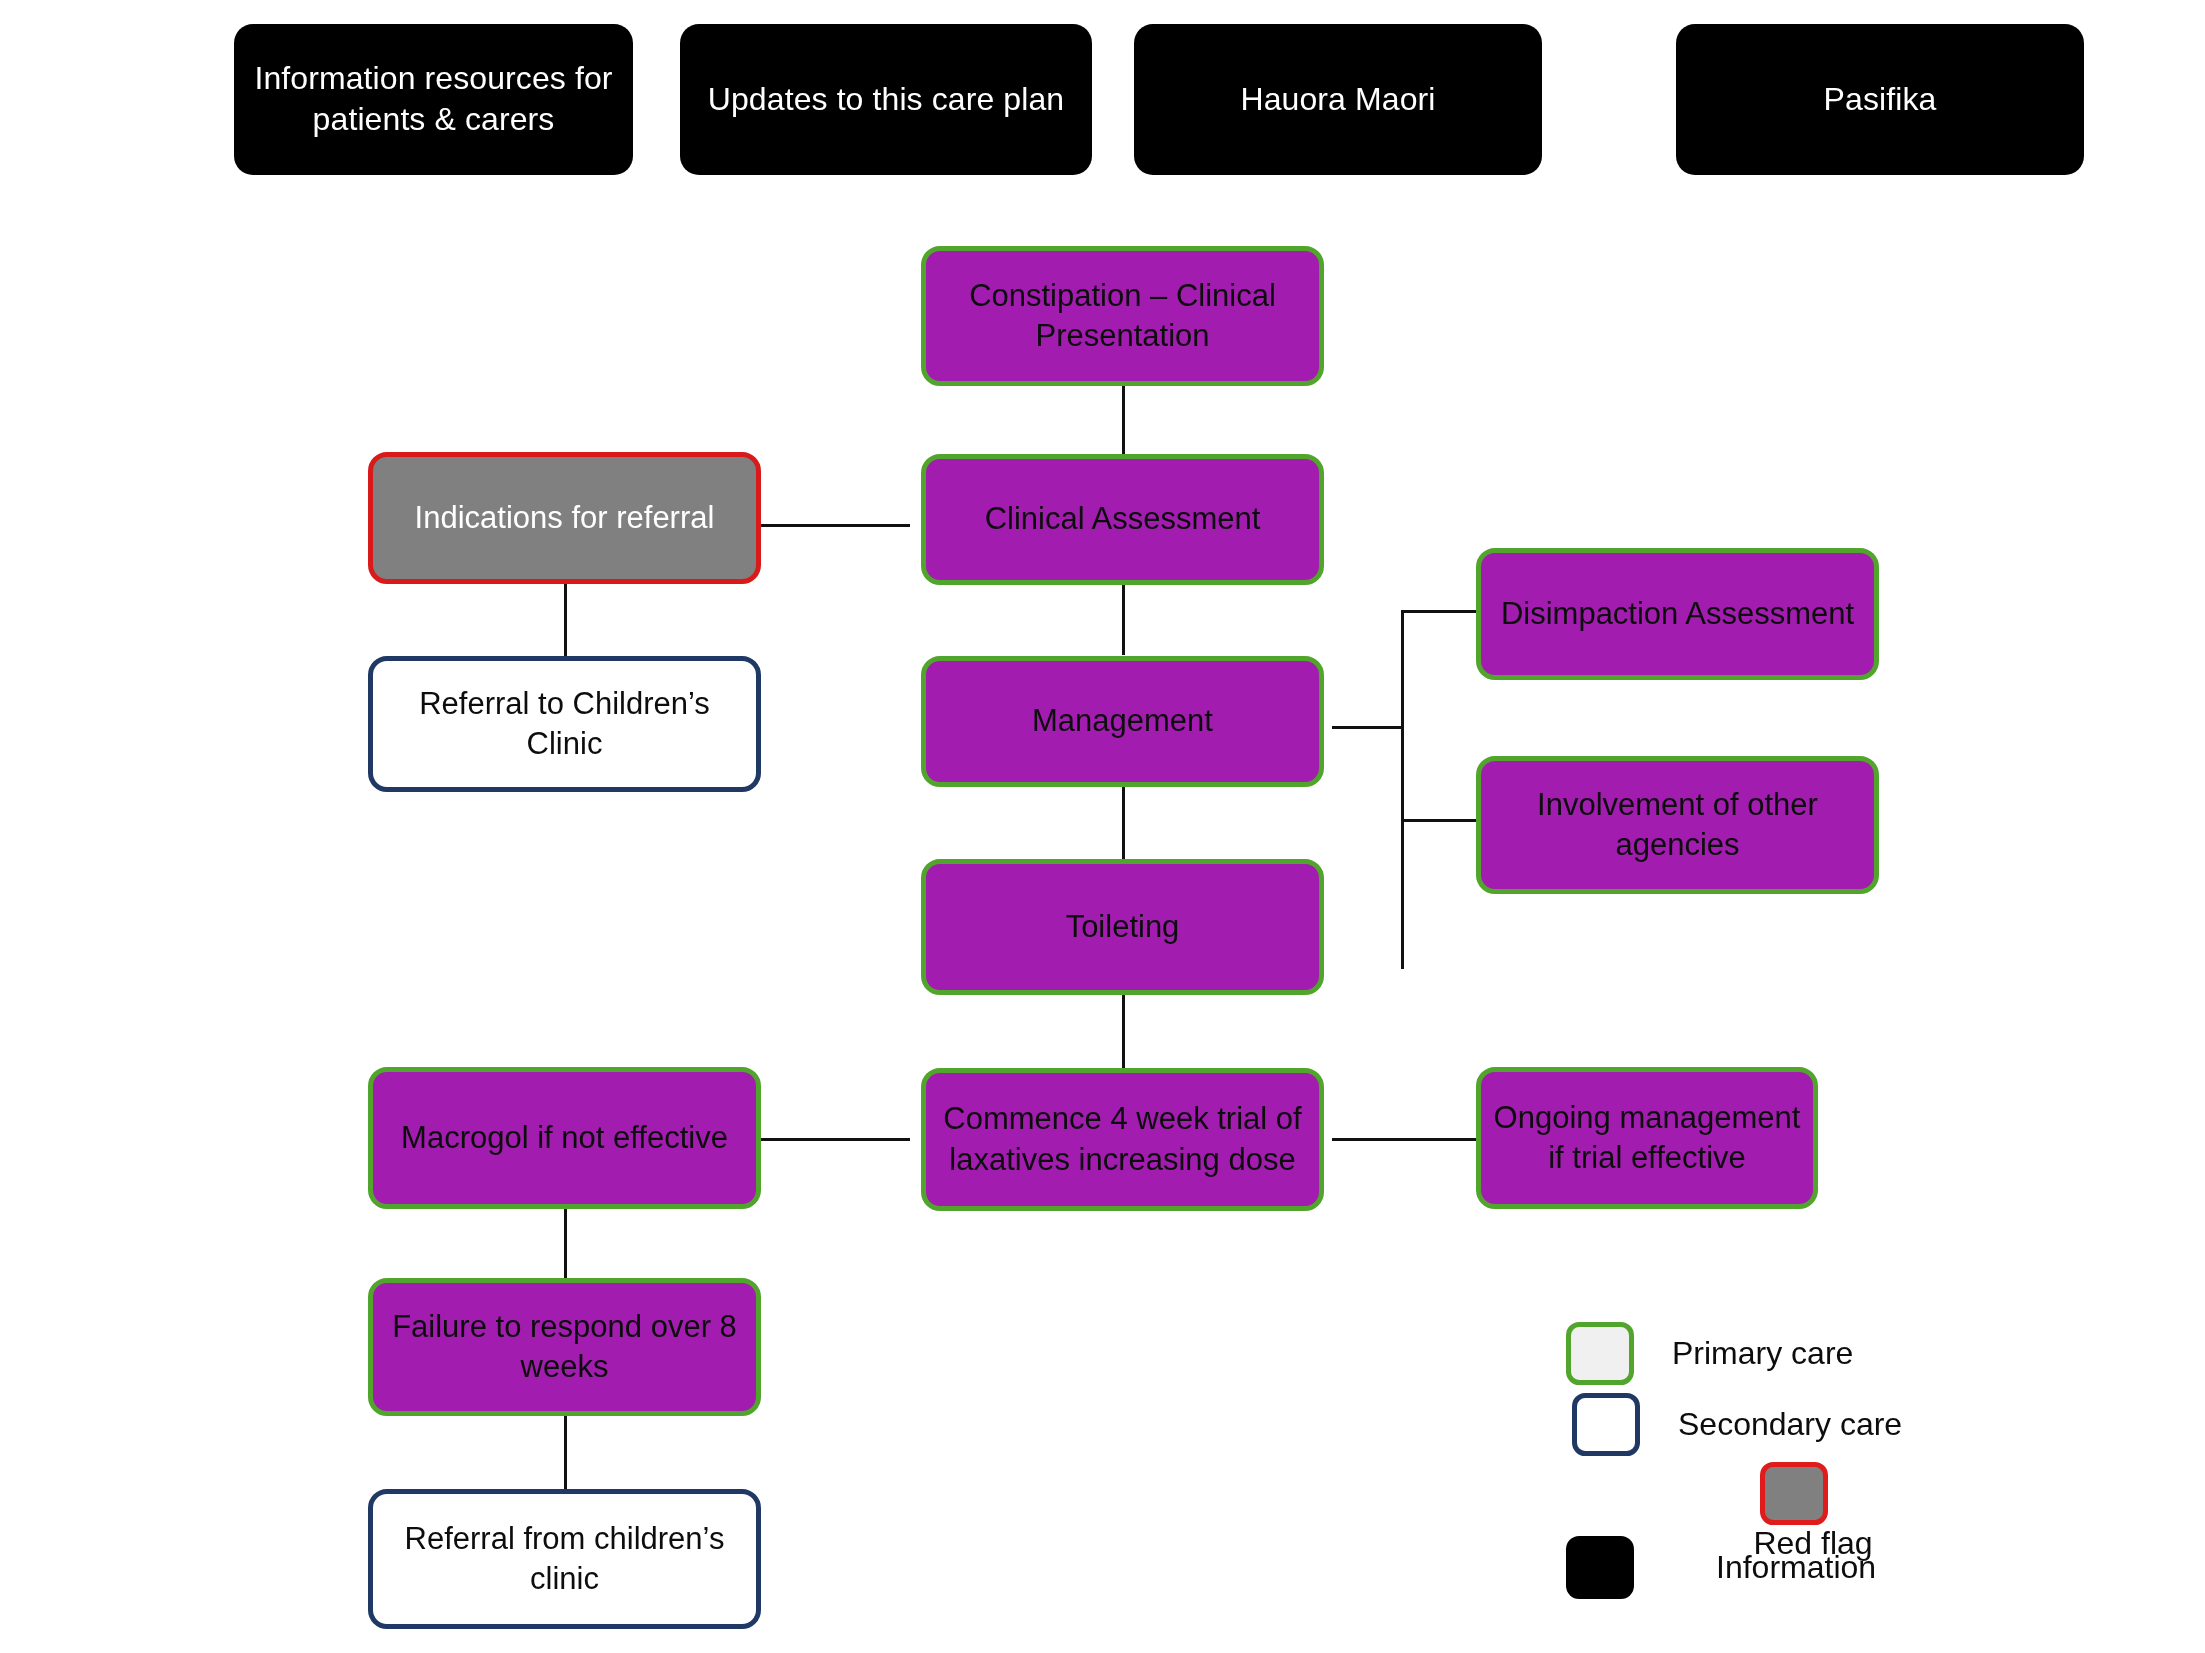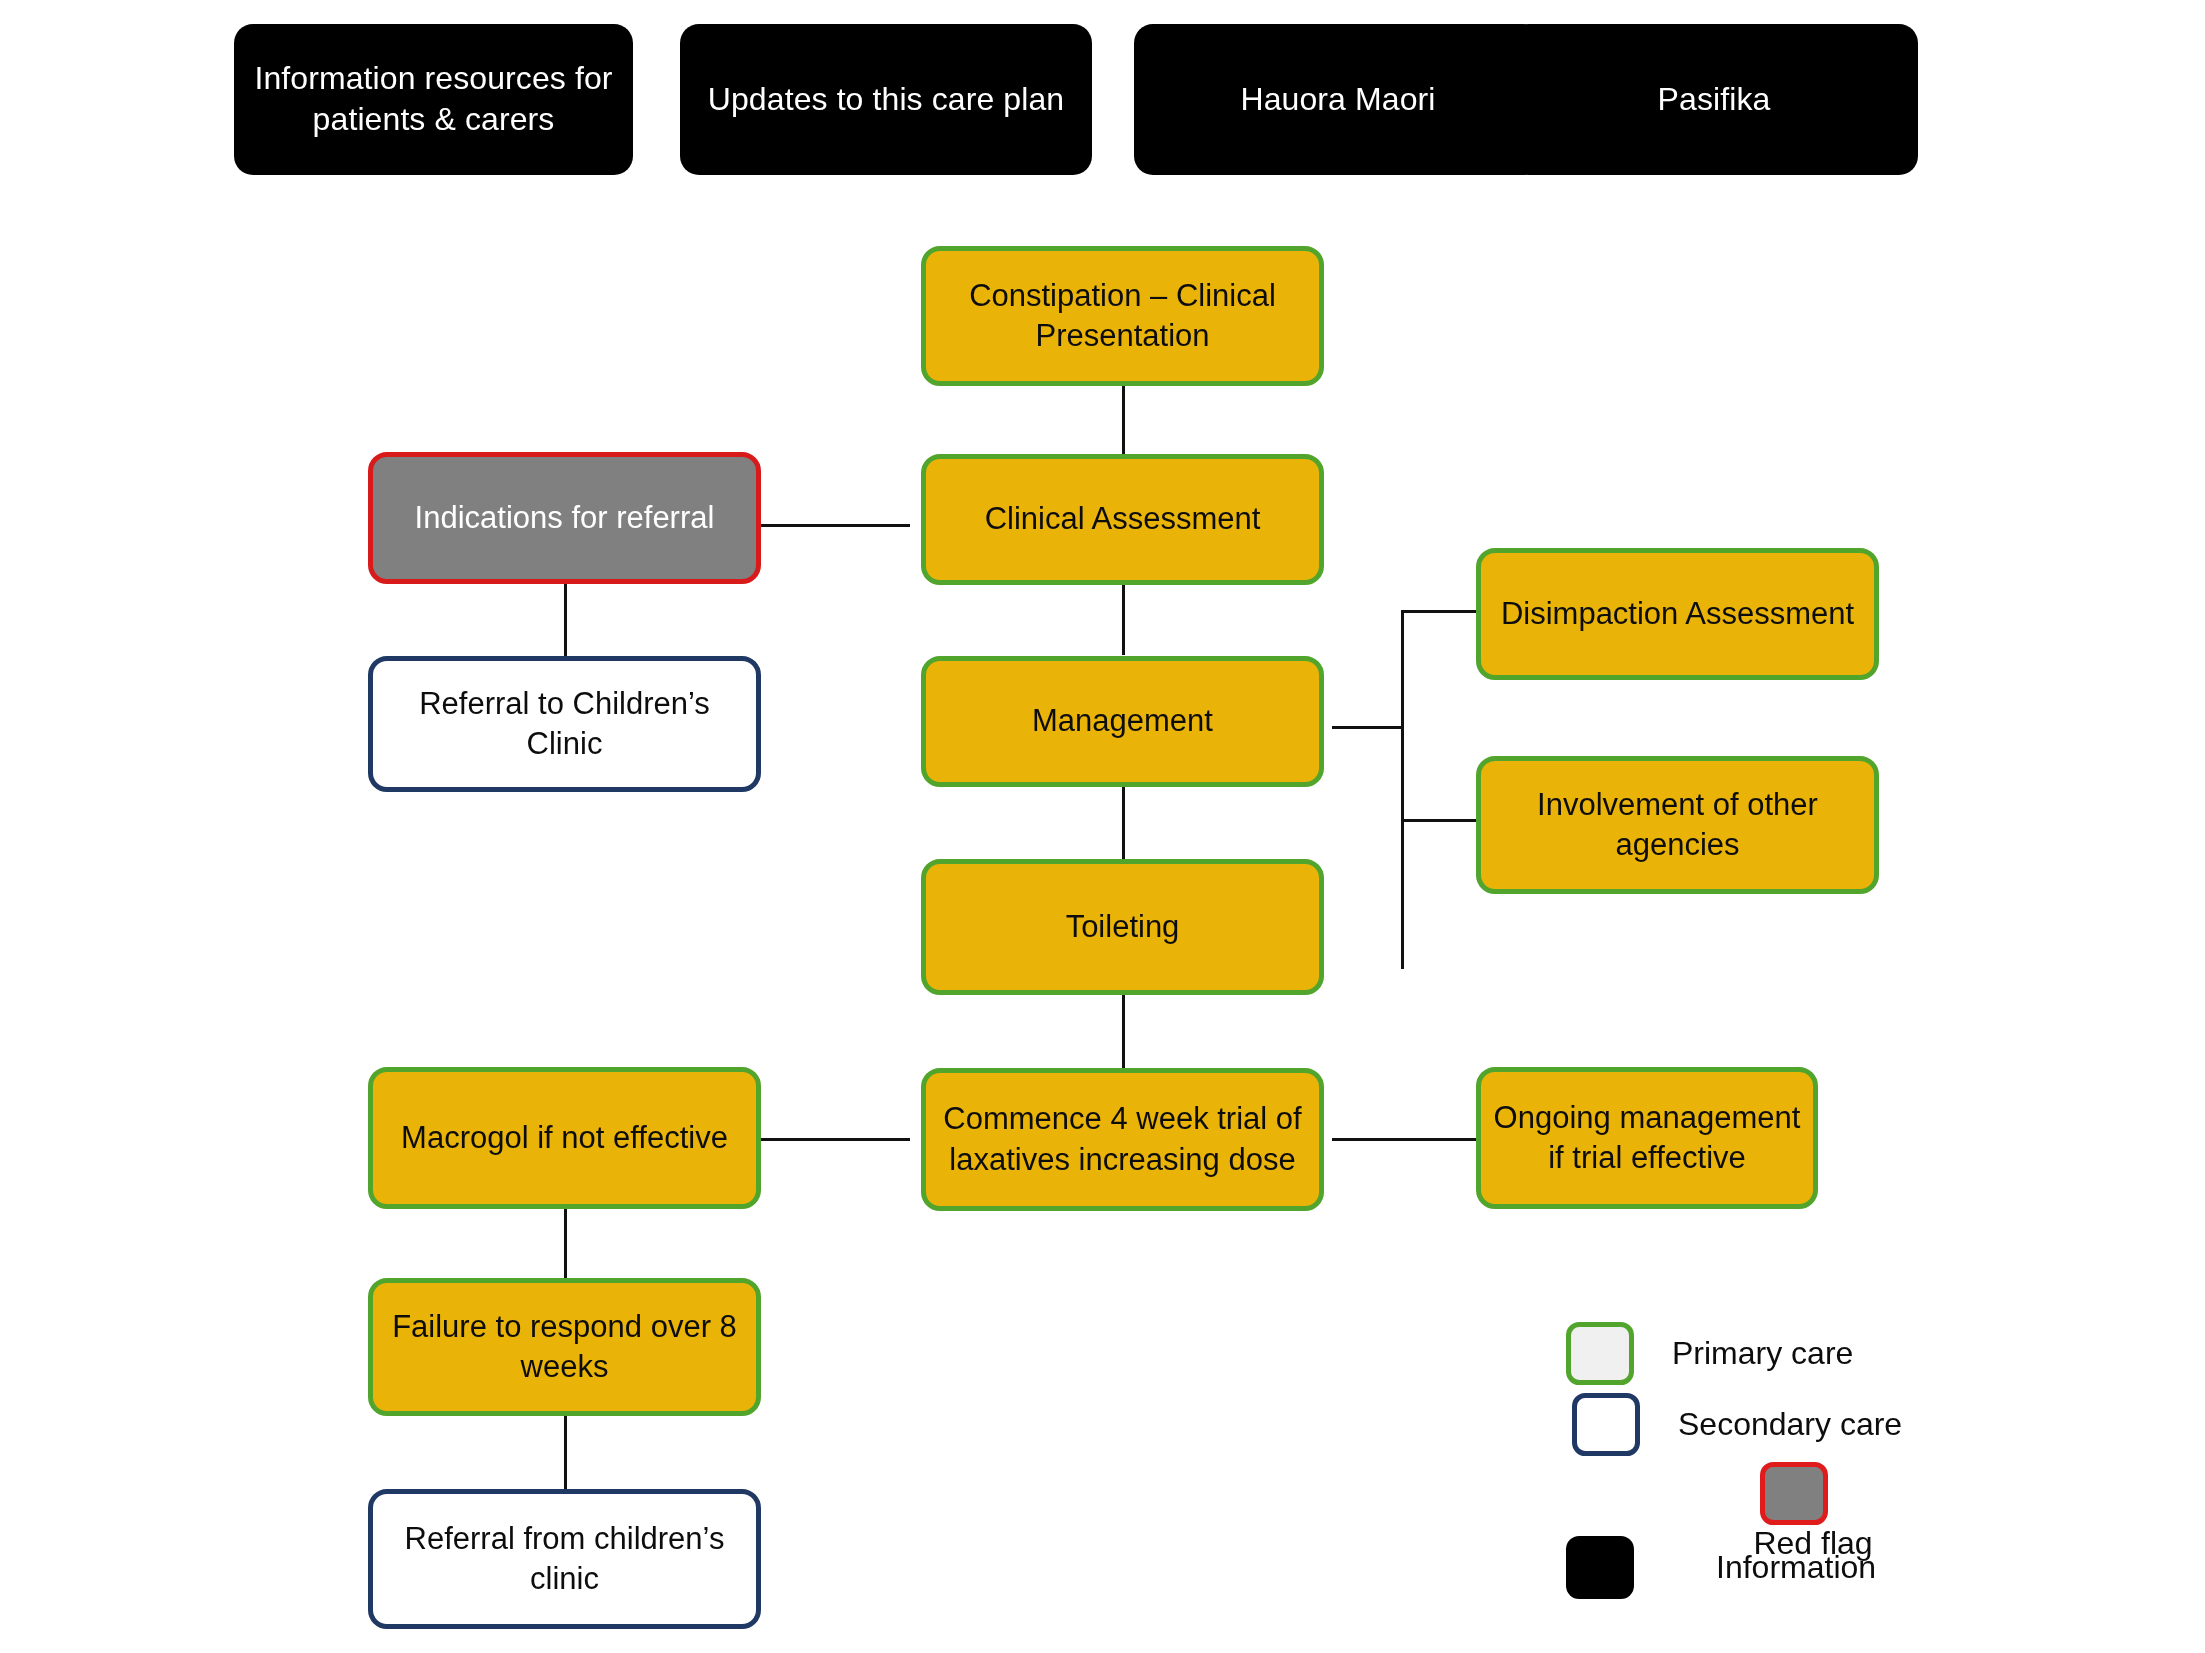--- a/index.html
+++ b/index.html
@@ -49,21 +49,21 @@
     align-items: center;
     justify-content: center;
     text-align: center;
     font-size: 31px;
     line-height: 1.30;
     border-radius: 19px;
     padding: 0 11.8px;
     color: #0d0d0d;
   }
   .node-primary {
-    background: #eab308;
+    background: #a21caf;
     border: 5.1px solid #51A52C;
   }
   .node-secondary {
     background: #ffffff;
     border: 5.1px solid #1F3864;
   }
   .node-redflag {
     background: #808080;
     border: 5.9px solid #D91A1A;
     color: #ffffff;
@@ -115,21 +115,21 @@
 <body>
 
 <div id="canvas">
 
   <div class="info-btn" style="left:234px; top:23.5px; width:399px; height:151px;">Information resources for patients &amp; carers</div>
 
   <div class="info-btn" style="left:1134px; top:23.5px; width:408px; height:151px;">Hauora Maori</div>
 
   <div class="info-btn" style="left:680px; top:23.5px; width:412px; height:151px;">Updates to this care plan</div>
 
-  <div class="info-btn" style="left:1510px; top:23.5px; width:408px; height:151px;">Pasifika</div>
+  <div class="info-btn" style="left:1676px; top:23.5px; width:408px; height:151px;">Pasifika</div>
 
   <div class="conn conn-v" style="left:1122px; top:382px; height:74px;"></div>
 
   <div class="conn conn-v" style="left:1122px; top:581px; height:74px;"></div>
 
   <div class="conn conn-v" style="left:1122px; top:785px; height:74px;"></div>
 
   <div class="conn conn-v" style="left:1122px; top:991px; height:81px;"></div>
 
   <div class="conn conn-h" style="left:759px; top:524px; width:151px;"></div>

